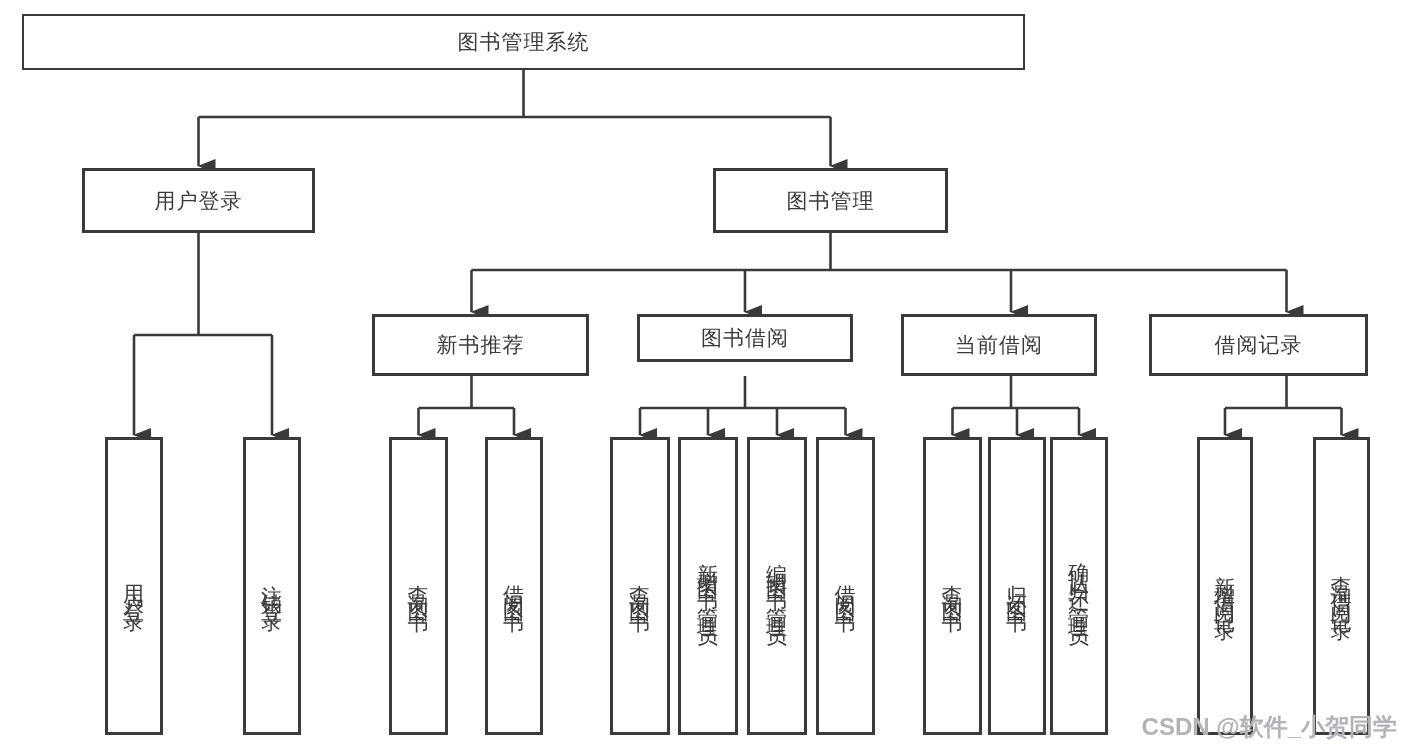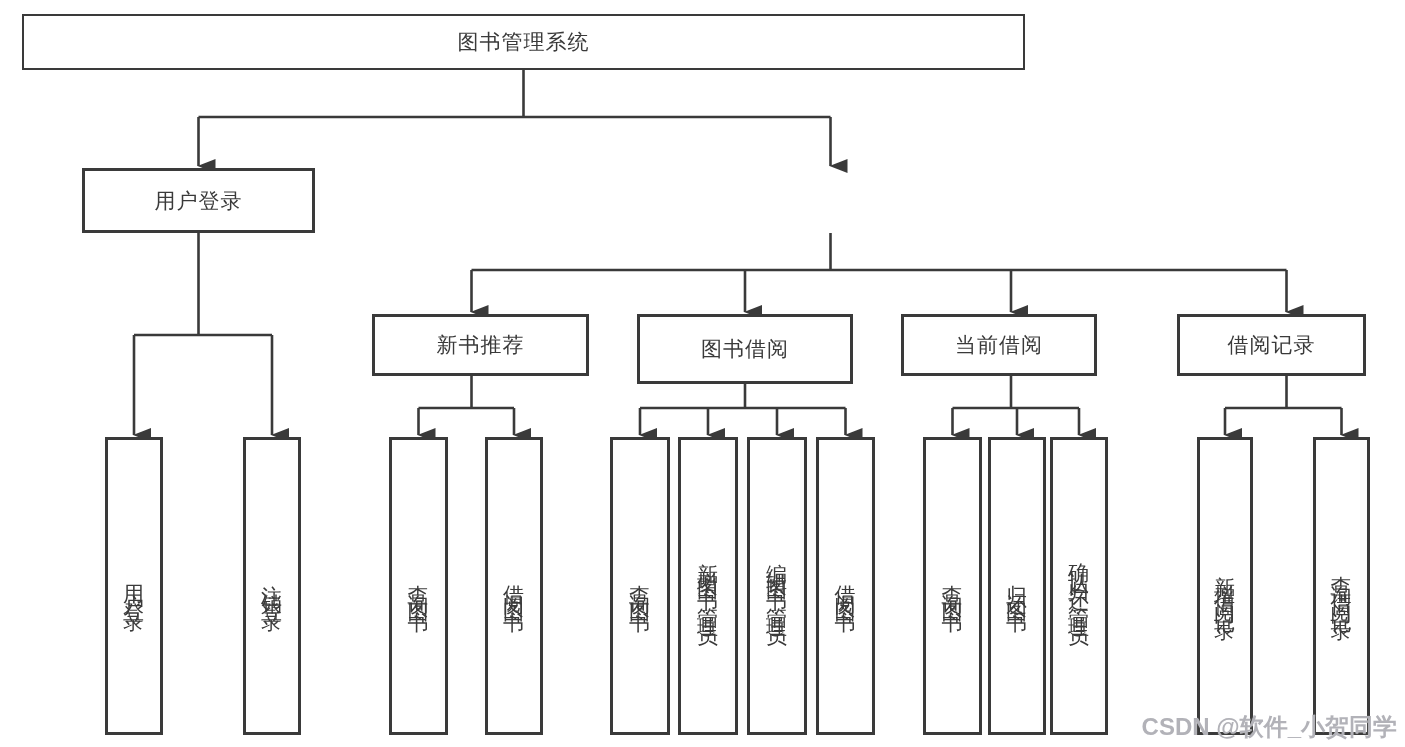--- a/index.html
+++ b/index.html
@@ -104,31 +104,34 @@
     </g>
   </svg>
 
   <div class="node root" style="left:22px;top:14px;width:1003px;height:56px">
     <span class="h">图书管理系统</span>
   </div>
 
   <div class="node" style="left:82px;top:168px;width:233px;height:65px">
     <span class="h">用户登录</span>
   </div>
+  <div class="node" style="left:713px;top:168px;width:235px;height:65px">
+    <span class="h">图书管理</span>
+  </div>
 
   <div class="node" style="left:372px;top:314px;width:217px;height:62px">
     <span class="h">新书推荐</span>
   </div>
-  <div class="node" style="left:637px;top:314px;width:216px;height:70px">
+  <div class="node" style="left:637px;top:314px;width:216px;height:48px">
     <span class="h">图书借阅</span>
   </div>
   <div class="node" style="left:901px;top:314px;width:196px;height:62px">
     <span class="h">当前借阅</span>
   </div>
-  <div class="node" style="left:1177px;top:314px;width:189px;height:62px">
+  <div class="node" style="left:1149px;top:314px;width:219px;height:62px">
     <span class="h">借阅记录</span>
   </div>
 
   <div class="node" style="left:105px;top:437px;width:58px;height:298px">
     <span class="v">用户登录</span>
   </div>
   <div class="node" style="left:243px;top:437px;width:58px;height:298px">
     <span class="v">注销登录</span>
   </div>
 

